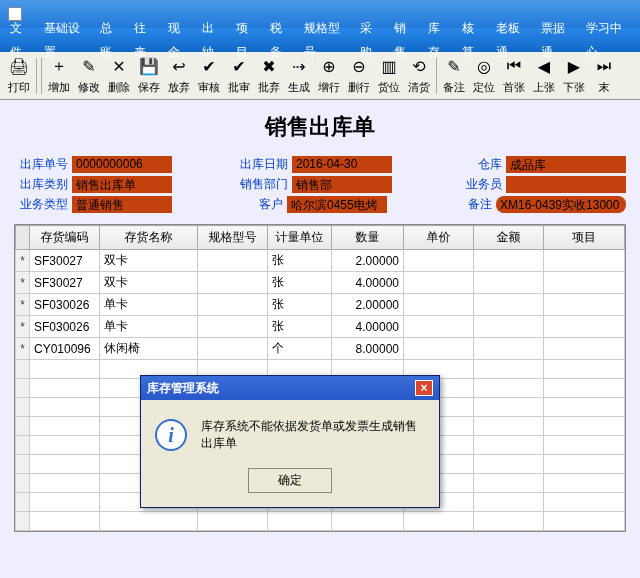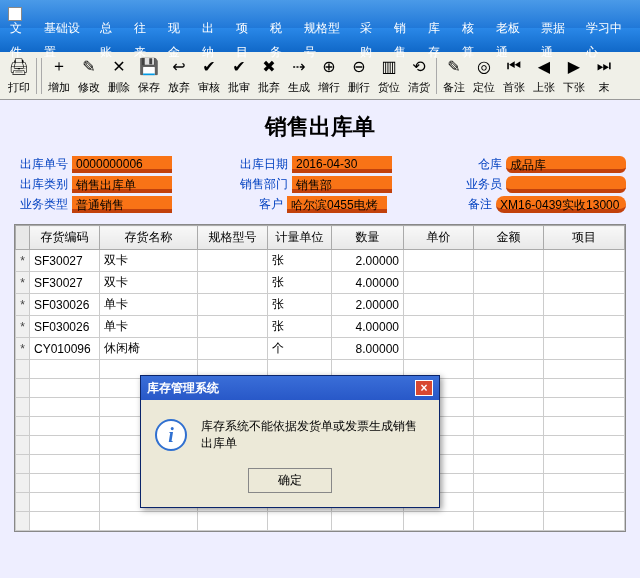--- a/index.html
+++ b/index.html
@@ -10,23 +10,23 @@
 .toolbar { background: #f0f0e8; border-bottom: 1px solid #999; height: 48px; display: flex; align-items: center; padding: 0 4px; }
 .tool-btn { display: flex; flex-direction: column; align-items: center; padding: 2px 4px; cursor: pointer; min-width: 30px; }
 .tool-btn .icon { width: 20px; height: 20px; display: flex; align-items: center; justify-content: center; font-size: 16px; }
 .tool-btn .lbl { font-size: 11px; margin-top: 4px; }
 .tool-sep { width: 1px; height: 36px; background: #aaa; margin: 0 2px; }
 .doc-title { text-align: center; font-size: 22px; font-weight: bold; font-family: "KaiTi", serif; margin: 12px 0 10px; color: #000; }
 .form-area { padding: 4px 14px 6px; }
 .form-row { display: flex; margin-bottom: 3px; align-items: center; }
 .form-label { color: #0040c0; width: 58px; text-align: right; padding-right: 4px; }
 .form-label.wide { width: 52px; }
-.form-value { border-bottom: 4px solid #c2410c; padding: 1px 4px; min-width: 100px; height: 17px; background: #f97316; color: #000; }
+.form-value { border-bottom: 1px solid #c2410c; padding: 1px 4px; min-width: 100px; height: 17px; background: #c2410c; color: #000; }
 .form-value.w1 { width: 100px; }
-.form-value.w2 { width: 120px; border-radius: 6px; }
+.form-value.w2 { width: 120px; }
 .form-value.w3 { width: 130px; border-radius: 8px; }
 .form-spacer { flex: 1; }
 .grid { border: 1px solid #888; margin: 2px 14px 0; background: #fff; }
 .grid table { border-collapse: collapse; width: 100%; table-layout: fixed; }
 .grid th { background: linear-gradient(#f8f8f8, #e8e8e8); border: 1px solid #aaa; padding: 3px 2px; font-weight: normal; height: 22px; }
 .grid td { border: 1px solid #ccc; padding: 2px 4px; height: 19px; background: #fff; }
 .grid td.num { text-align: right; }
 .grid td.mark { width: 14px; text-align: center; color: #444; background: #f0f0f0; }
 .grid .ghead .mark-h { width: 14px; background: #e8e8e8; }
 .dialog { position: absolute; left: 140px; top: 375px; width: 300px; background: #ece9d8; border: 1px solid #0a246a; box-shadow: 2px 2px 6px rgba(0,0,0,0.4); }

